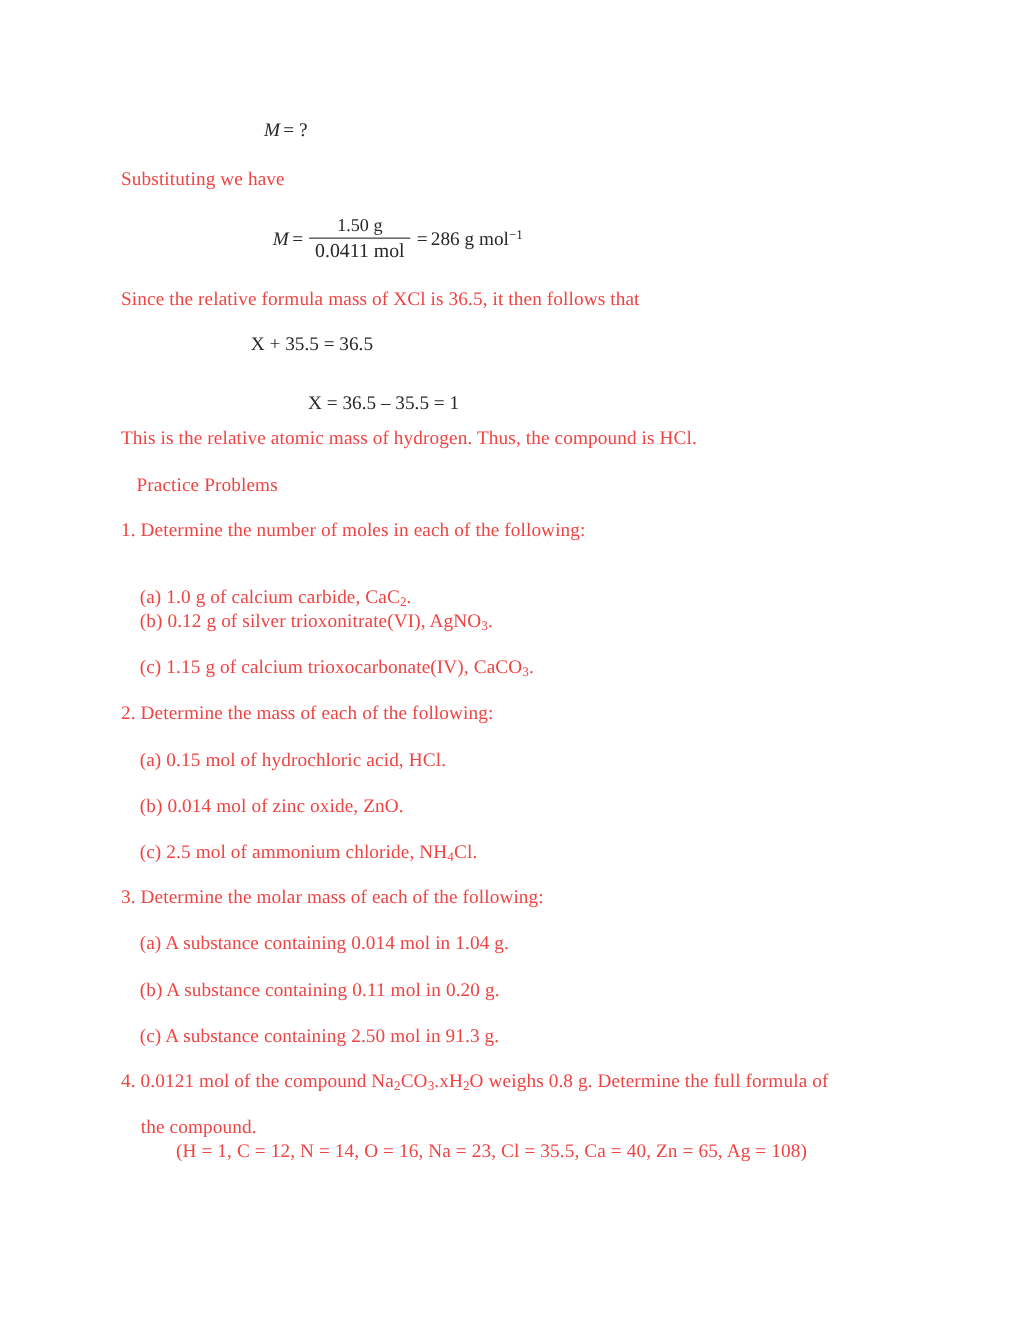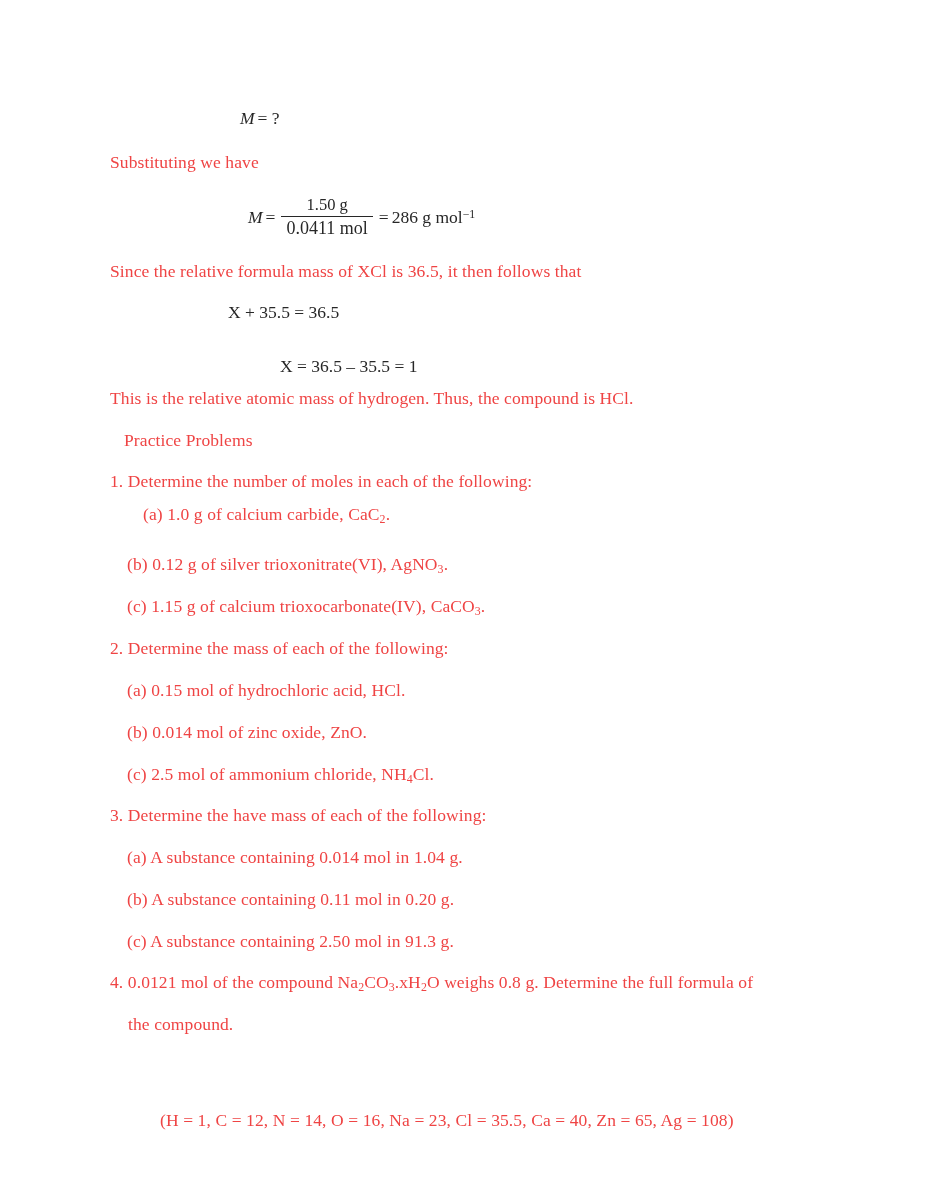--- a/index.html
+++ b/index.html
@@ -123,21 +123,21 @@
 
   <div class="line body-text" style="top:388px;">This is the relative atomic mass of hydrogen. Thus, the compound is HCl.</div>
 
   <div class="line body-text" style="top:430px;margin-left:14px;">Practice Problems</div>
 
   <div class="line body-text" style="top:471px;">
     <span>1.</span>
     <span>Determine the number of moles in each of the following:</span>
   </div>
 
-  <div class="line sub-item" style="top:504px;margin-left:16px;">
+  <div class="line sub-item" style="top:532px;">
     <span>(a)</span>
     <span>1.0 g of calcium carbide, CaC</span><sub>2</sub><span>.</span>
   </div>
 
   <div class="line sub-item" style="top:554px;">
     <span>(b)</span>
     <span>0.12 g of silver trioxonitrate(VI), AgNO</span><sub>3</sub><span>.</span>
   </div>
 
   <div class="line sub-item" style="top:596px;">
@@ -160,21 +160,21 @@
     <span>0.014 mol of zinc oxide, ZnO.</span><sub></sub><span></span>
   </div>
 
   <div class="line sub-item" style="top:764px;">
     <span>(c)</span>
     <span>2.5 mol of ammonium chloride, NH</span><sub>4</sub><span>Cl.</span>
   </div>
 
   <div class="line body-text" style="top:805px;">
     <span>3.</span>
-    <span>Determine the have mass of each of the following:</span>
+    <span>Determine the molar mass of each of the following:</span>
   </div>
 
   <div class="line sub-item" style="top:847px;">
     <span>(a)</span>
     <span>A substance containing 0.014 mol in 1.04 g.</span><sub></sub><span></span>
   </div>
 
   <div class="line sub-item" style="top:889px;">
     <span>(b)</span>
     <span>A substance containing 0.11 mol in 0.20 g.</span><sub></sub><span></span>
@@ -185,15 +185,15 @@
     <span>A substance containing 2.50 mol in 91.3 g.</span><sub></sub><span></span>
   </div>
 
   <div class="line body-text" style="top:972px;">
     <span>4.</span>
     <span>0.0121 mol of the compound Na</span><sub>2</sub><span>CO</span><sub>3</sub><span>.xH</span><sub>2</sub><span>O weighs 0.8 g. Determine the full formula of</span>
   </div>
 
   <div class="line cont-indent" style="top:1014px;">the compound.</div>
 
-  <div class="line" style="left:160px; top:1110px;">(H = 1, C = 12, N = 14, O = 16, Na = 23, Cl = 35.5, Ca = 40, Zn = 65, Ag = 108)</div>
+  <div class="line" style="left:160px; top:1036px;">(H = 1, C = 12, N = 14, O = 16, Na = 23, Cl = 35.5, Ca = 40, Zn = 65, Ag = 108)</div>
 
 </div>
 
 </body></html>

